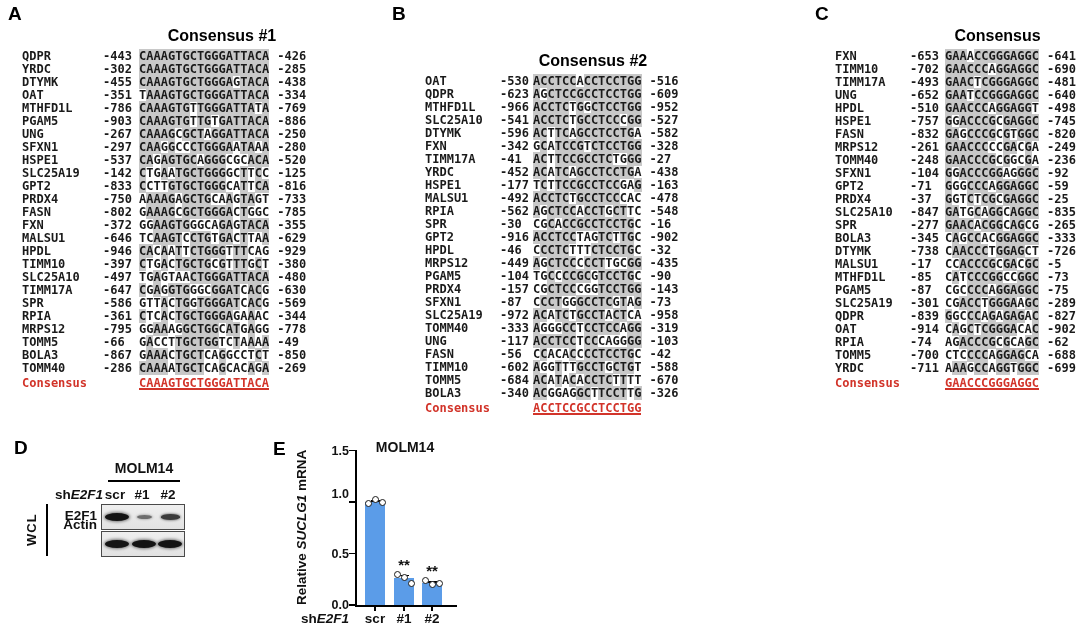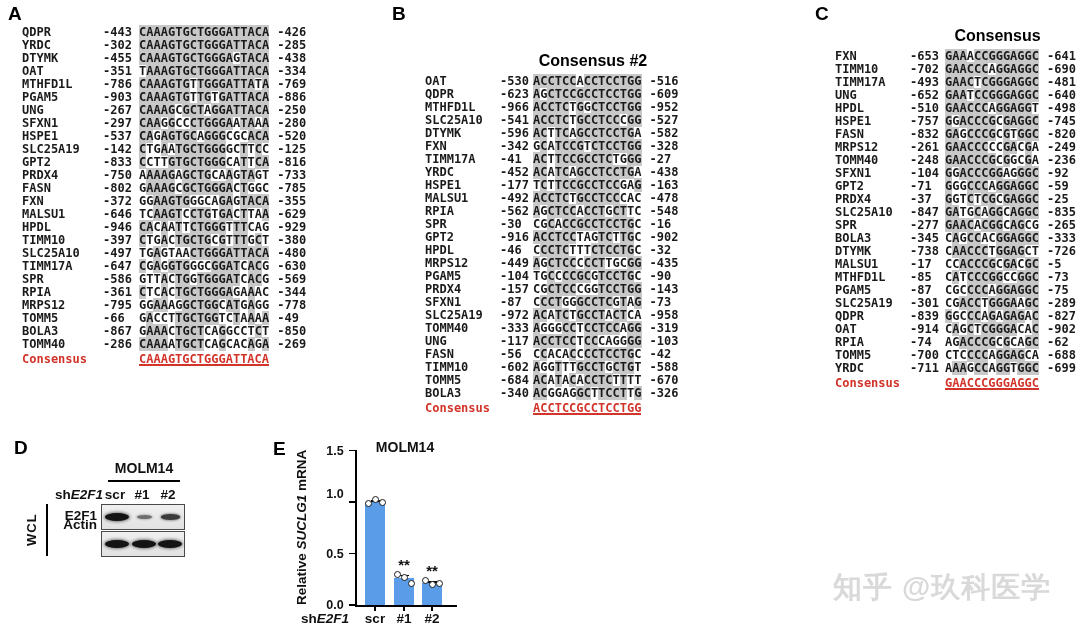--- a/index.html
+++ b/index.html
@@ -40,21 +40,21 @@
   
   .chart{position:absolute;left:285px;top:437px;width:215px;height:191px;}
   .chart .ctitle{position:absolute;left:60px;top:2px;width:120px;text-align:center;
                  font-weight:bold;font-size:14px;}
   .chart .ylab{position:absolute;left:9px;top:8px;height:164px;width:18px;
                writing-mode:vertical-rl;transform:rotate(180deg);text-align:center;
                font-weight:bold;font-size:13.5px;white-space:nowrap;}
   .chart .yaxis{position:absolute;left:70px;top:13px;width:2px;height:156px;background:#000;}
   .chart .xaxis{position:absolute;left:70px;top:168px;width:102px;height:2px;background:#000;}
   .chart .ytick{position:absolute;width:6px;height:1.6px;background:#000;left:64px;}
-  .chart .yticklab{position:absolute;left:36px;width:28px;text-align:center;
+  .chart .yticklab{position:absolute;left:36px;width:28px;text-align:right;
                    font-weight:bold;font-size:12.5px;height:14px;line-height:14px;}
   .chart .bar{position:absolute;width:20px;}
   .chart .ebar-v{position:absolute;width:1.6px;background:#000;}
   .chart .ebar-cap{position:absolute;width:9px;height:1.6px;background:#000;}
   .chart .pt{position:absolute;width:7px;height:7px;border:1.4px solid #1c1c1c;
              border-radius:50%;background:#fff;box-sizing:border-box;}
   .chart .sig{position:absolute;width:30px;text-align:center;font-weight:bold;font-size:15px;}
   .chart .xtick{position:absolute;width:1.6px;height:4px;background:#000;top:170px;}
   .chart .xlab{position:absolute;top:174px;width:34px;text-align:center;
                font-weight:bold;font-size:13.5px;}
@@ -67,20 +67,21 @@
 </head>
 <body>
 
 <div class="fig">
 
   <div class="plabel" style="left:8px;top:3px;">A</div>
   <div class="plabel" style="left:392px;top:3px;">B</div>
   <div class="plabel" style="left:815px;top:3px;">C</div>
 
   <div class="seqpanel pa" style="left:22px;top:26px;">
+    <div class="seqtitle" style="margin-left:117px;width:166px;">Consensus #1</div>
     <div class="rows">
         <div class="seqrow"><span class="gene">QDPR</span><span class="startpos">-443</span><span class="seq"><span class="m">C</span><span class="m">A</span><span class="m">A</span><span class="m">A</span><span class="m">G</span><span class="m">T</span><span class="m">G</span><span class="m">C</span><span class="m">T</span><span class="m">G</span><span class="m">G</span><span class="m">G</span><span class="m">A</span><span class="m">T</span><span class="m">T</span><span class="m">A</span><span class="m">C</span><span class="m">A</span></span><span class="endpos">-426</span></div>
         <div class="seqrow"><span class="gene">YRDC</span><span class="startpos">-302</span><span class="seq"><span class="m">C</span><span class="m">A</span><span class="m">A</span><span class="m">A</span><span class="m">G</span><span class="m">T</span><span class="m">G</span><span class="m">C</span><span class="m">T</span><span class="m">G</span><span class="m">G</span><span class="m">G</span><span class="m">A</span><span class="m">T</span><span class="m">T</span><span class="m">A</span><span class="m">C</span><span class="m">A</span></span><span class="endpos">-285</span></div>
         <div class="seqrow"><span class="gene">DTYMK</span><span class="startpos">-455</span><span class="seq"><span class="m">C</span><span class="m">A</span><span class="m">A</span><span class="m">A</span><span class="m">G</span><span class="m">T</span><span class="m">G</span><span class="m">C</span><span class="m">T</span><span class="m">G</span><span class="m">G</span><span class="m">G</span><span class="m">A</span><span>G</span><span class="m">T</span><span class="m">A</span><span class="m">C</span><span class="m">A</span></span><span class="endpos">-438</span></div>
         <div class="seqrow"><span class="gene">OAT</span><span class="startpos">-351</span><span class="seq"><span>T</span><span class="m">A</span><span class="m">A</span><span class="m">A</span><span class="m">G</span><span class="m">T</span><span class="m">G</span><span class="m">C</span><span class="m">T</span><span class="m">G</span><span class="m">G</span><span class="m">G</span><span class="m">A</span><span class="m">T</span><span class="m">T</span><span class="m">A</span><span class="m">C</span><span class="m">A</span></span><span class="endpos">-334</span></div>
         <div class="seqrow"><span class="gene">MTHFD1L</span><span class="startpos">-786</span><span class="seq"><span class="m">C</span><span class="m">A</span><span class="m">A</span><span class="m">A</span><span class="m">G</span><span class="m">T</span><span class="m">G</span><span>T</span><span class="m">T</span><span class="m">G</span><span class="m">G</span><span class="m">G</span><span class="m">A</span><span class="m">T</span><span class="m">T</span><span class="m">A</span><span>T</span><span class="m">A</span></span><span class="endpos">-769</span></div>
         <div class="seqrow"><span class="gene">PGAM5</span><span class="startpos">-903</span><span class="seq"><span class="m">C</span><span class="m">A</span><span class="m">A</span><span class="m">A</span><span class="m">G</span><span class="m">T</span><span class="m">G</span><span>T</span><span class="m">T</span><span class="m">G</span><span>T</span><span class="m">G</span><span class="m">A</span><span class="m">T</span><span class="m">T</span><span class="m">A</span><span class="m">C</span><span class="m">A</span></span><span class="endpos">-886</span></div>
         <div class="seqrow"><span class="gene">UNG</span><span class="startpos">-267</span><span class="seq"><span class="m">C</span><span class="m">A</span><span class="m">A</span><span class="m">A</span><span class="m">G</span><span>C</span><span class="m">G</span><span class="m">C</span><span class="m">T</span><span>A</span><span class="m">G</span><span class="m">G</span><span class="m">A</span><span class="m">T</span><span class="m">T</span><span class="m">A</span><span class="m">C</span><span class="m">A</span></span><span class="endpos">-250</span></div>
         <div class="seqrow"><span class="gene">SFXN1</span><span class="startpos">-297</span><span class="seq"><span class="m">C</span><span class="m">A</span><span class="m">A</span><span>G</span><span class="m">G</span><span>C</span><span>C</span><span class="m">C</span><span class="m">T</span><span class="m">G</span><span class="m">G</span><span class="m">G</span><span class="m">A</span><span>A</span><span class="m">T</span><span class="m">A</span><span>A</span><span class="m">A</span></span><span class="endpos">-280</span></div>
         <div class="seqrow"><span class="gene">HSPE1</span><span class="startpos">-537</span><span class="seq"><span class="m">C</span><span class="m">A</span><span>G</span><span class="m">A</span><span class="m">G</span><span class="m">T</span><span class="m">G</span><span class="m">C</span><span>A</span><span class="m">G</span><span class="m">G</span><span class="m">G</span><span>C</span><span>G</span><span>C</span><span class="m">A</span><span class="m">C</span><span class="m">A</span></span><span class="endpos">-520</span></div>
@@ -228,15 +229,14 @@
       <div class="ebar-v" style="left: 146.2px; top: 144.31px; height: 2.06px;"></div>
       <div class="ebar-cap" style="left: 142.5px; top: 144.31px;"></div>
       <div class="pt" style="left: 136.5px; top: 139.78px;"></div>
       <div class="pt" style="left: 143.5px; top: 143.9px;"></div>
       <div class="pt" style="left: 150.5px; top: 142.87px;"></div>
       <div class="sig" style="left: 132px; top: 125.31px;">**</div>
       <div class="xtick" style="left: 146.2px;"></div>
       <div class="xlab" style="left: 130px;">#2</div>
     </div>
 
-  <div class="wm">知乎 @玖科医学</div>
 
 </div>
 
 </body></html>

